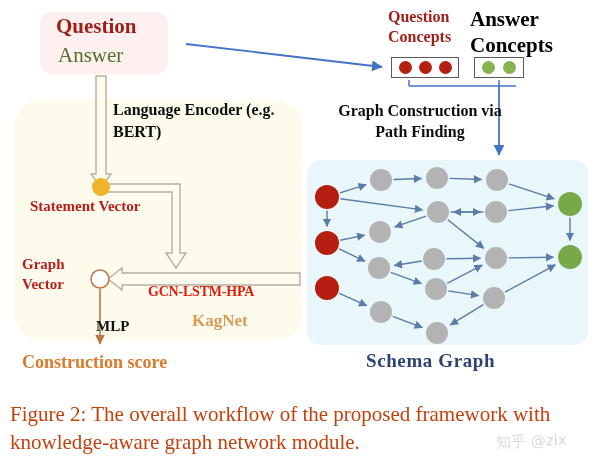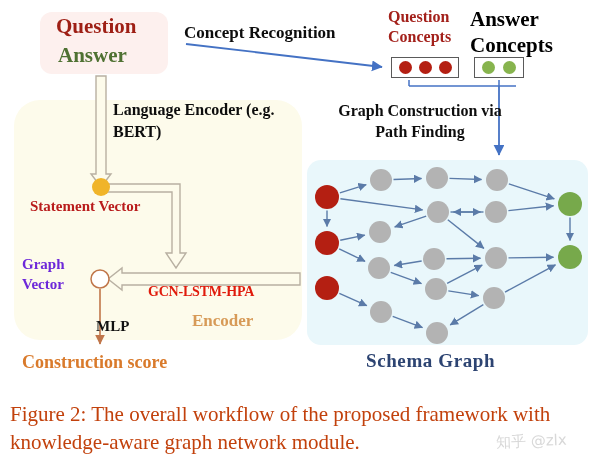--- a/index.html
+++ b/index.html
@@ -35,21 +35,21 @@
   }
 
   
   .t { position: absolute; white-space: nowrap; }
   #qa-question {
     left: 56px; top: 14px;
     font-size: 21px; font-weight: bold; color: #9e1f15;
   }
   #qa-answer {
     left: 58px; top: 43px;
-    font-size: 21px; font-weight: bold; color: #4f7132;
+    font-size: 21px; font-weight: normal; color: #4f7132;
   }
   #concept-recognition-label {
     left: 184px; top: 23px;
     font-size: 17px; font-weight: bold; color: #0d0d0d;
   }
   #question-concepts-label {
     left: 388px; top: 7px;
     font-size: 16px; font-weight: bold; color: #a3201a;
     line-height: 1.22; text-align: left; white-space: normal; width: 80px;
   }
@@ -67,21 +67,21 @@
     left: 113px; top: 99px;
     font-size: 16px; font-weight: bold; color: #0d0d0d;
     line-height: 1.38; white-space: normal; width: 180px;
   }
   #statement-vector-label {
     left: 30px; top: 198px;
     font-size: 15px; font-weight: bold; color: #b91c1c;
   }
   #graph-vector-label {
     left: 22px; top: 254px;
-    font-size: 15px; font-weight: bold; color: #6d28d9;
+    font-size: 15px; font-weight: bold; color: #b91c1c;
     line-height: 1.36; white-space: normal; width: 62px; text-align: left;
   }
   #gcn-label {
     left: 140px; top: 284px;
     font-size: 14px; font-weight: bold; color: #e01b0c;
     letter-spacing: -0.2px;
     margin-left: 8px;
   }
   #kagnet-label {
     left: 192px; top: 311px;
@@ -231,21 +231,20 @@
         <circle cx="436" cy="289" r="11" fill="#b3b3b3"></circle>
         <circle cx="494" cy="298" r="11" fill="#b3b3b3"></circle>
         <circle cx="381" cy="312" r="11" fill="#b3b3b3"></circle>
         <circle cx="437" cy="333" r="11" fill="#b3b3b3"></circle>
       </g>
   </svg>
 
   <div class="t" id="qa-question">Question</div>
   <div class="t" id="qa-answer">Answer</div>
 
-  <div class="t" id="concept-recognition-label">Concept Recognition</div>
 
   <div class="t" id="question-concepts-label">Question Concepts</div>
   <div class="t" id="answer-concepts-label">Answer Concepts</div>
 
   <div class="concept-box" id="question-concepts-box">
     <span class="dot-red"></span>
     <span class="dot-red"></span>
     <span class="dot-red"></span>
   </div>
   <div class="concept-box" id="answer-concepts-box">
@@ -253,21 +252,21 @@
     <span class="dot-green"></span>
   </div>
 
   <div class="t" id="graph-construction-label">Graph Construction via Path Finding</div>
 
   <div class="t" id="language-encoder-label">Language Encoder (e.g. BERT)</div>
 
   <div class="t" id="statement-vector-label">Statement Vector</div>
   <div class="t" id="graph-vector-label">Graph Vector</div>
   <div class="t" id="gcn-label">GCN-LSTM-HPA</div>
-  <div class="t" id="kagnet-label">Encoder</div>
+  <div class="t" id="kagnet-label">KagNet</div>
   <div class="t" id="mlp-label">MLP</div>
   <div class="t" id="plausibility-label">Construction score</div>
 
   <div class="t" id="schema-graph-label">Schema Graph</div>
 
   <div class="abs" id="caption">Figure 2: The overall workflow of the proposed framework with knowledge-aware graph network module.</div>
   <div class="t" id="watermark">知乎 @zlx</div>
 
 </div>
 

